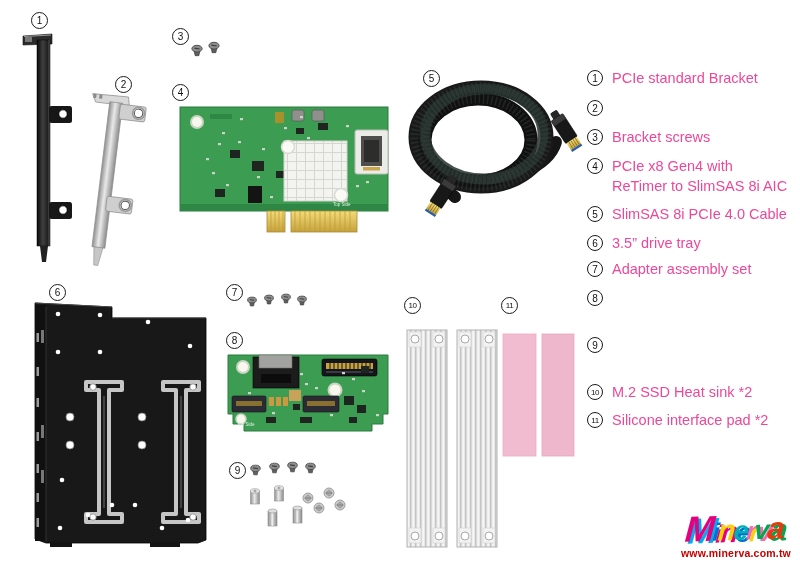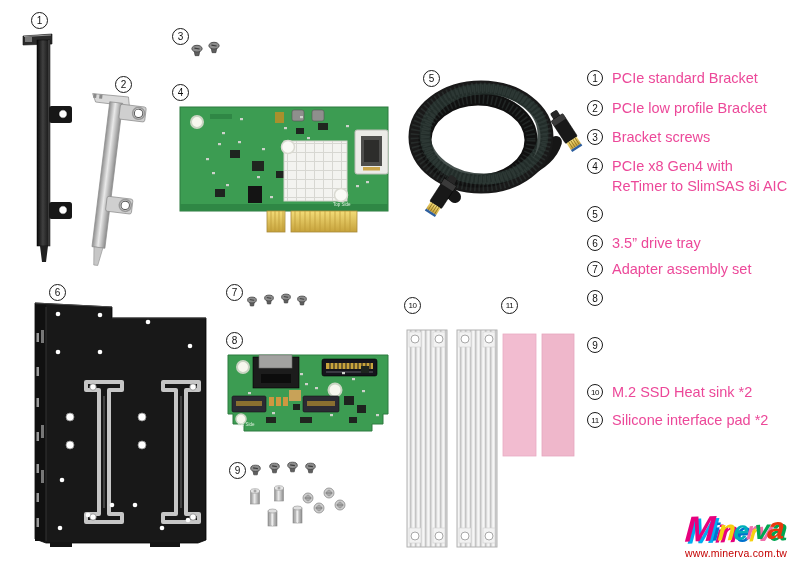--- a/index.html
+++ b/index.html
@@ -23,21 +23,21 @@
     display:flex; align-items:center; justify-content:center; font-size:10px; color:#111;
   }
   .legend-num.two { font-size:8px; letter-spacing:-0.5px; }
   .legend-text { font-size:14.5px; line-height:19.5px; color:#ec4899; }
   #logo { position:absolute; right:3px; bottom:5px; width:122px; text-align:center; z-index:5; }
   #logo-letters {
     font-style:italic; font-weight:bold; line-height:1; white-space:nowrap;
     transform:skewX(-6deg) rotate(-2deg);
   }
   #logo-letters span { display:inline-block; margin-left:-2px; }
-  #logo-url { font-size:10.5px; font-weight:normal; color:#c40000; margin-top:1px; letter-spacing:0.2px; }
+  #logo-url { font-size:10.5px; font-weight:bold; color:#c40000; margin-top:1px; letter-spacing:0.2px; }
 </style>
 </head>
 <body>
 
 <svg width="800" height="564" viewBox="0 0 800 564">
   <defs>
     <linearGradient id="gSilverV" x1="0" y1="0" x2="1" y2="0">
       <stop offset="0" stop-color="#8f8f8f"></stop>
         <stop offset="0.45" stop-color="#e9e9e9"></stop>
         <stop offset="1" stop-color="#8a8a8a"></stop>
@@ -369,35 +369,35 @@
 <div class="callout two" style="left:501px; top:297px;">11</div>
 
 <div id="legend">
   <div class="legend-item" style="top: 69px;">
     <span class="legend-num">1</span>
     <span class="legend-text">PCIe standard Bracket</span>
   </div>
 
   <div class="legend-item" style="top: 99px;">
     <span class="legend-num">2</span>
-    <span class="legend-text">PCIe low profile Bracket</span>
   </div>
 
   <div class="legend-item" style="top: 128px;">
     <span class="legend-num">3</span>
     <span class="legend-text">Bracket screws</span>
   </div>
 
   <div class="legend-item" style="top: 157px;">
     <span class="legend-num">4</span>
     <span class="legend-text">PCIe x8 Gen4 with<br>ReTimer to SlimSAS 8i AIC</span>
   </div>
 
   <div class="legend-item" style="top: 205px;">
     <span class="legend-num">5</span>
+    <span class="legend-text">SlimSAS 8i PCIe 4.0 Cable</span>
   </div>
 
   <div class="legend-item" style="top: 234px;">
     <span class="legend-num">6</span>
     <span class="legend-text">3.5” drive tray</span>
   </div>
 
   <div class="legend-item" style="top: 260px;">
     <span class="legend-num">7</span>
     <span class="legend-text">Adapter assembly set</span>

